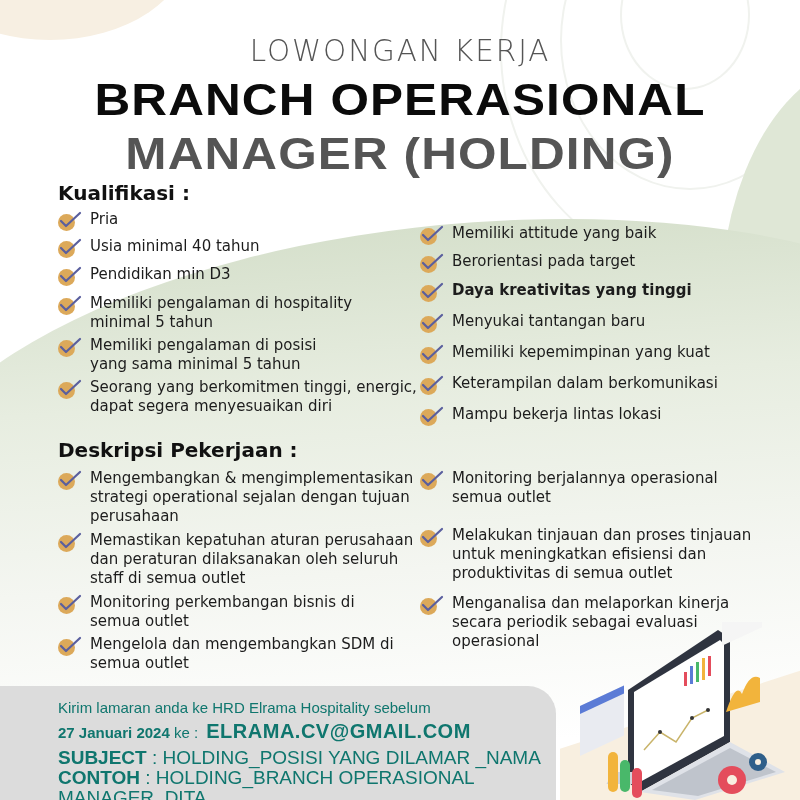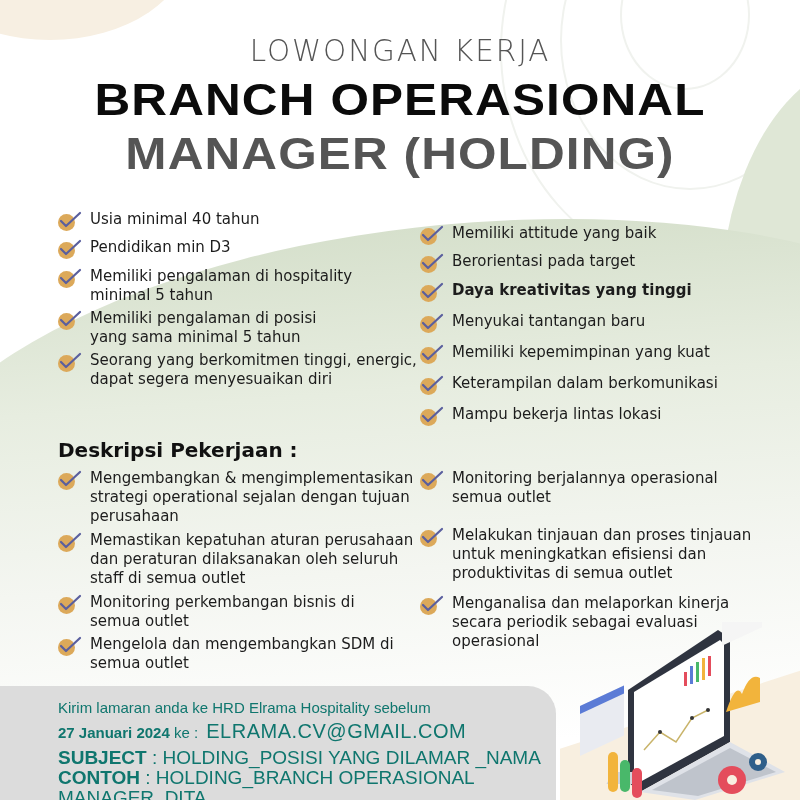--- a/index.html
+++ b/index.html
@@ -66,21 +66,21 @@
   .check svg { position: absolute; left: 0; top: 0; }
 
   .footer-box {
     position: absolute; left: 0; top: 686px; width: 556px; height: 114px;
     background: #dcdcdc; border-radius: 0 28px 0 0;
   }
   .footer { position: absolute; left: 58px; top: 698px; width: 500px; font-family: "Liberation Sans", sans-serif; color: #0f766e; }
   .f-line1 { font-size: 15px; line-height: 20px; }
   .f-line2 { font-size: 15px; line-height: 22px; margin-top: 2px; }
   .f-line2 .date { font-weight: 700; }
-  .f-line2 .email { font-weight: 400; font-size: 20px; letter-spacing: 0.5px; margin-left: 4px; }
+  .f-line2 .email { font-weight: 700; font-size: 20px; letter-spacing: 0.5px; margin-left: 4px; }
   .f-line3, .f-line4 { font-size: 19px; line-height: 20px; }
   .f-line3 { margin-top: 4px; }
   .f-line3 b, .f-line4 b { font-weight: 700; }
 
   .illustration { position: absolute; left: 580px; top: 622px; width: 220px; height: 178px; }
 </style>
 </head>
 <body>
 
 <div class="bg">
@@ -94,22 +94,32 @@
 </div>
 
 <div class="content">
 
   <div class="header">
     <div class="kicker">LOWONGAN KERJA</div>
     <div class="title1">BRANCH OPERASIONAL</div>
     <div class="title2">MANAGER (HOLDING)</div>
   </div>
 
+  <div class="section-heading" style="left:58px; top:181px;">Kualifikasi :</div>
 
   <ul class="list" style="left:58px; top:210px; width:360px;">
+    <li class="item" style="height:27px;">
+      <span class="check">
+          <span class="dot"></span>
+          <svg width="24" height="20" viewBox="0 0 24 20">
+            <path d="M3 10 L8 15 L22 2" fill="none" stroke="#5a5f9e" stroke-width="2.2" stroke-linecap="round" stroke-linejoin="round"></path>
+          </svg>
+        </span>
+      <span>Pria</span>
+    </li>
     <li class="item" style="height:28px;">
       <span class="check">
           <span class="dot"></span>
           <svg width="24" height="20" viewBox="0 0 24 20">
             <path d="M3 10 L8 15 L22 2" fill="none" stroke="#5a5f9e" stroke-width="2.2" stroke-linecap="round" stroke-linejoin="round"></path>
           </svg>
         </span>
       <span>Usia minimal 40 tahun</span>
     </li>
     <li class="item" style="height:29px;">

